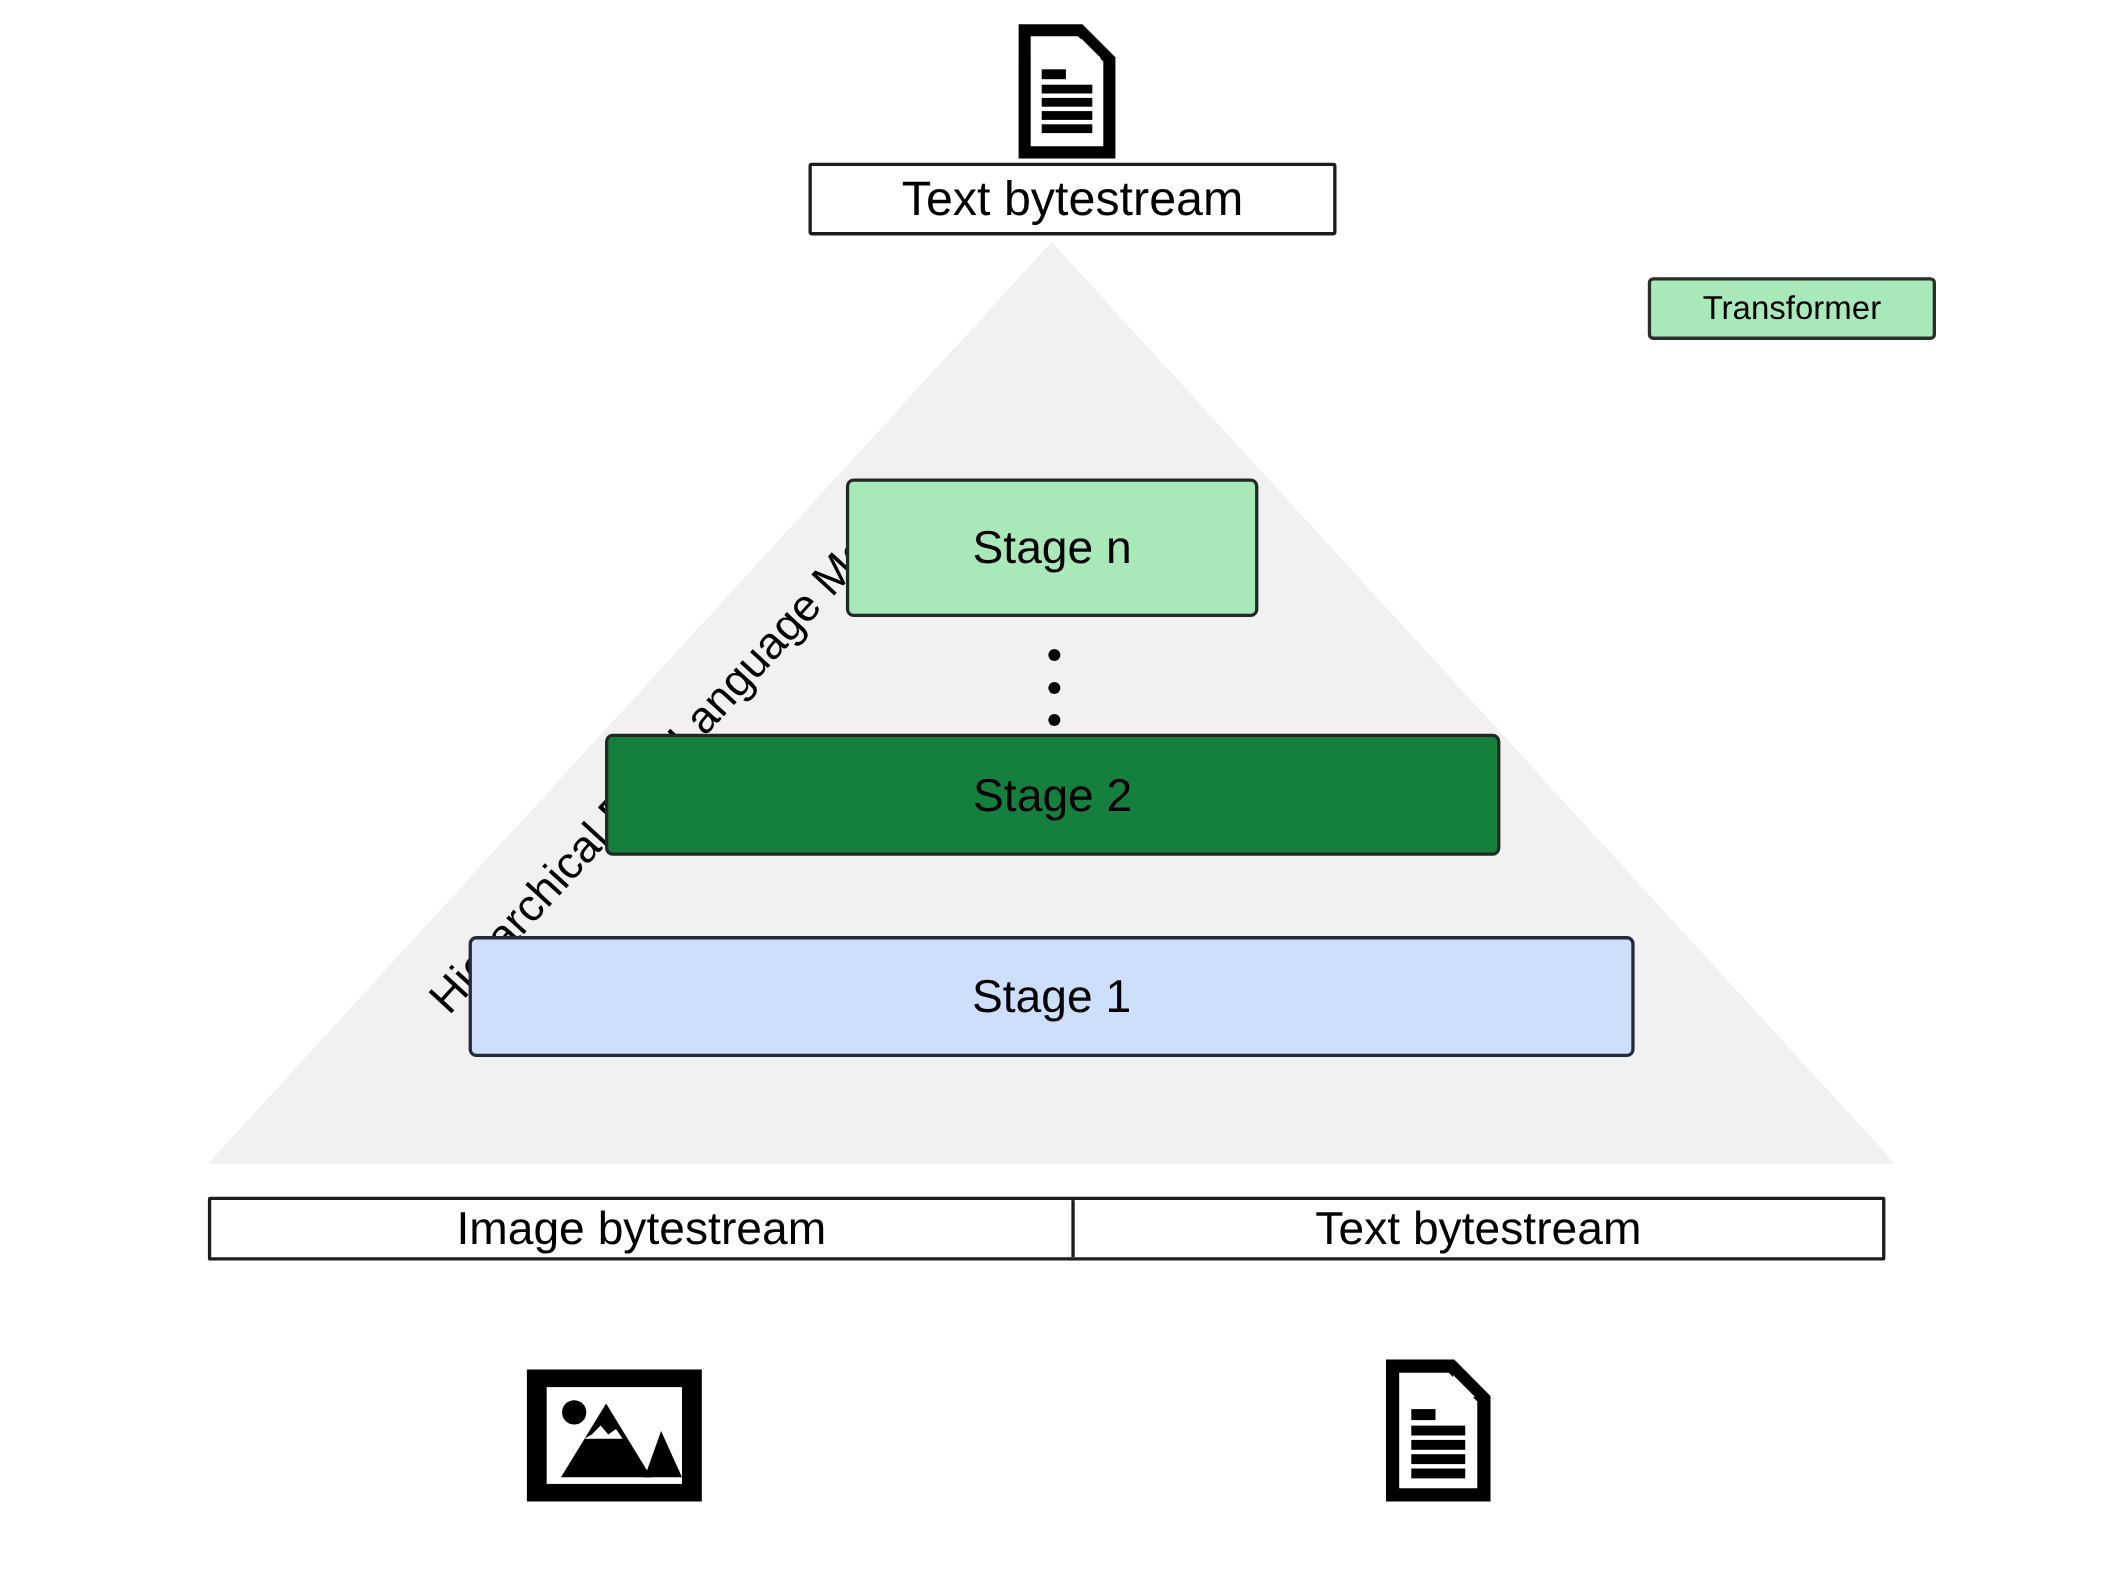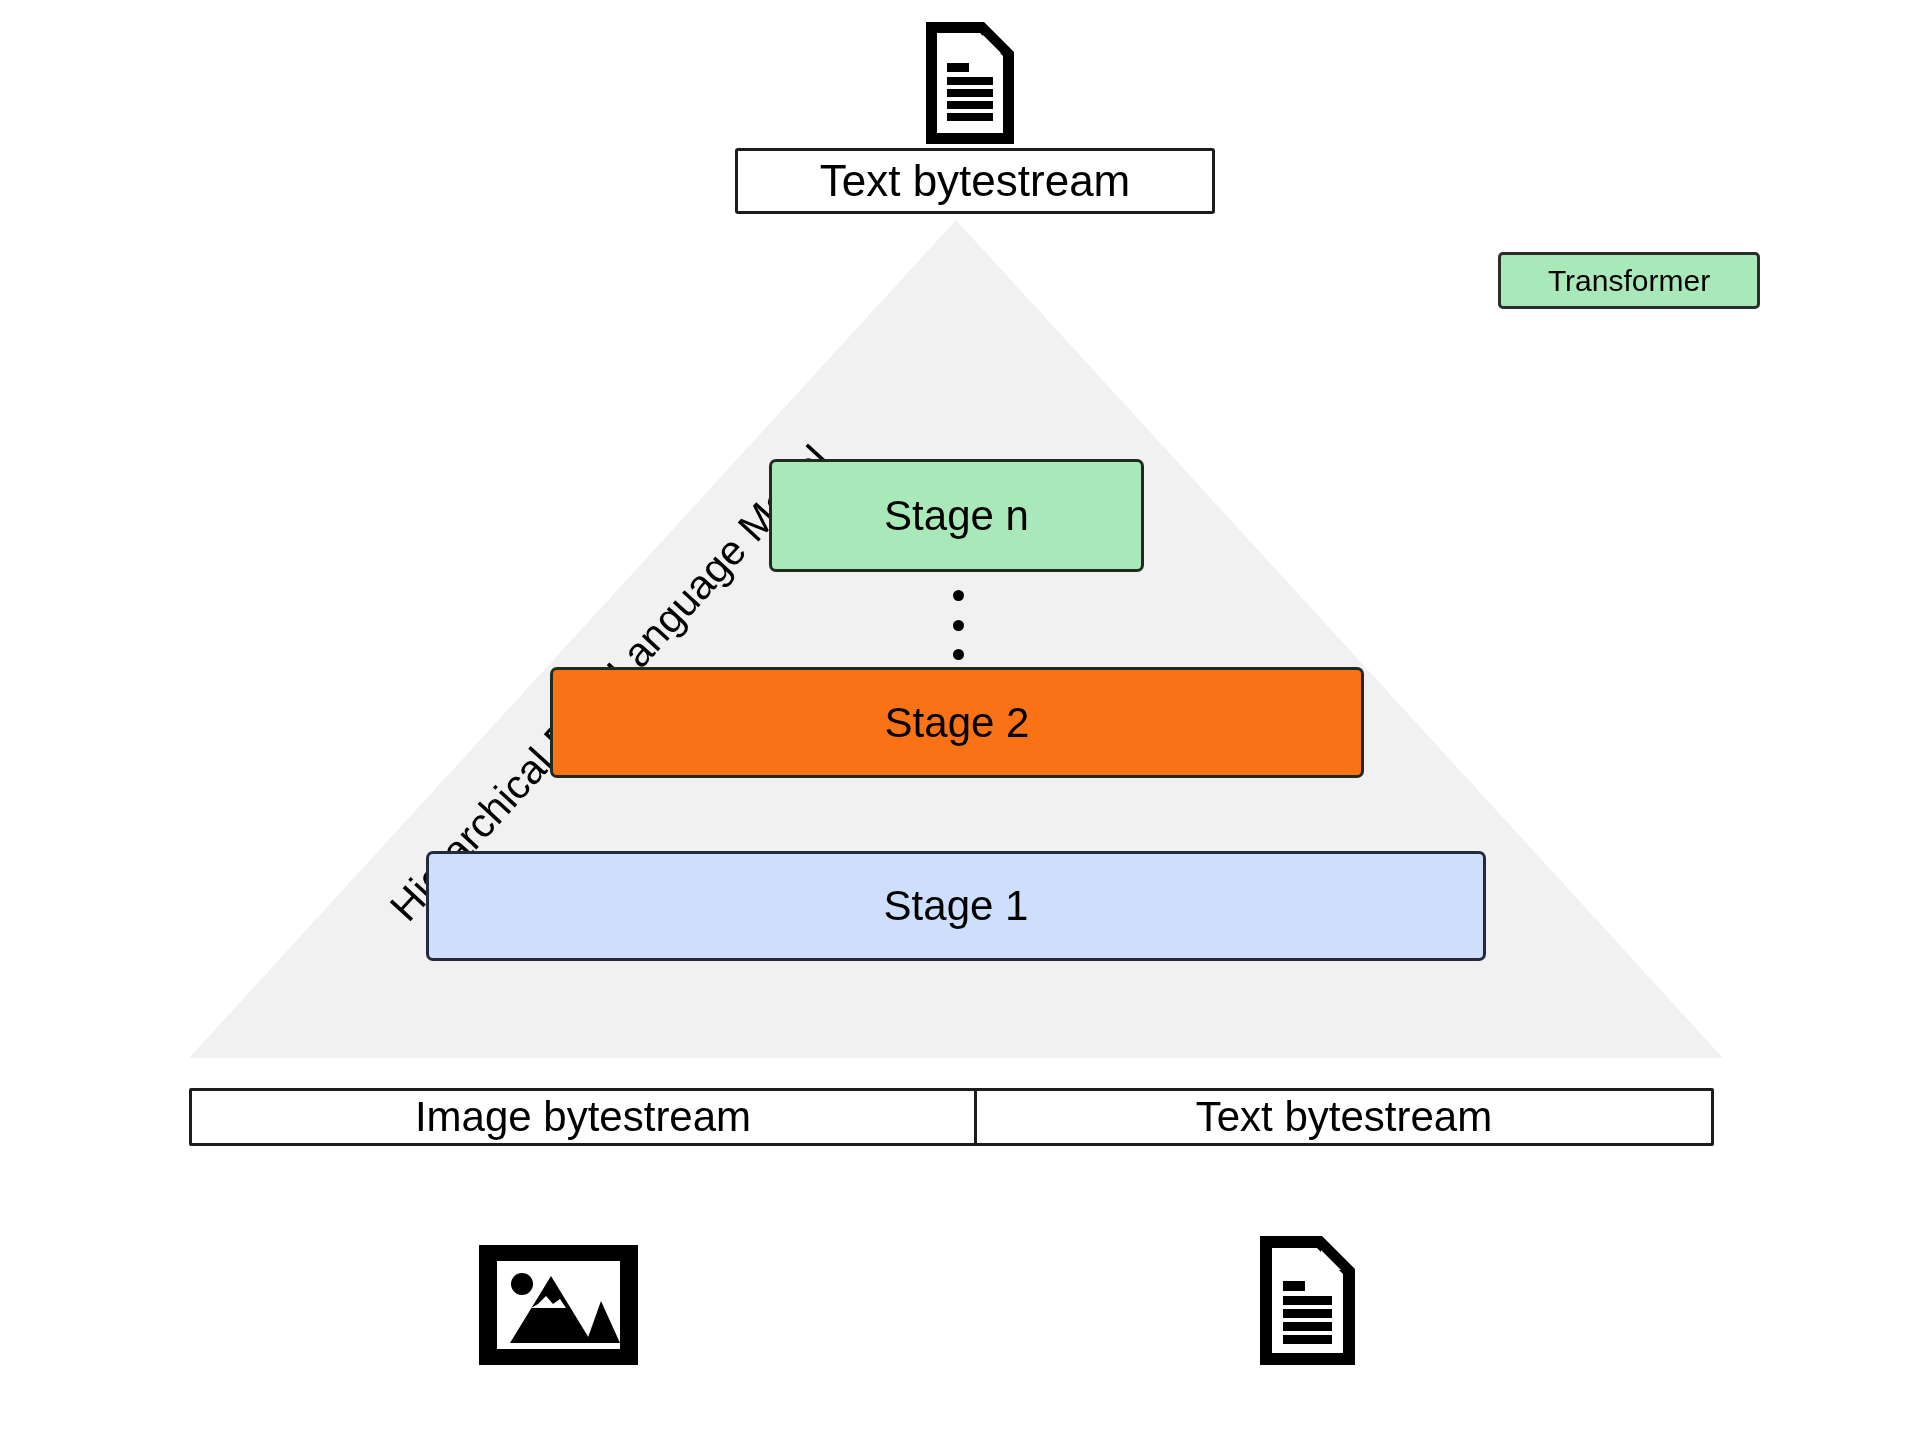--- a/index.html
+++ b/index.html
@@ -79,21 +79,21 @@
     position: absolute;
     box-sizing: border-box;
     border: 3px solid #1f2b20;
     border-radius: 7px;
     display: flex;
     align-items: center;
     justify-content: center;
     font-size: 42px;
     color: #000000;
   }
-  #stage-n   { left: 769px;  top: 435px; width: 375px;  height: 113px; margin-top: 24px; }
+  #stage-n   { left: 769px;  top: 435px; width: 375px;  height: 126px; }
   #stage-2   { left: 550px;  top: 667px; width: 814px;  height: 111px; }
   #stage-1   { left: 426px;  top: 851px; width: 1060px; height: 110px; }
 
   
   #stage-ellipsis {
     position: absolute;
     left: 940px; top: 590px;
     width: 36px; height: 70px;
     display: flex;
     flex-direction: column;
@@ -173,21 +173,21 @@
   <div id="pyramid-label">Hierarchical Byte Language Model</div>
 
   <div class="stage-box" id="stage-n" style="background:#a9e8b8;">Stage n</div>
 
   <div id="stage-ellipsis">
     <span class="dot"></span>
     <span class="dot"></span>
     <span class="dot"></span>
   </div>
 
-  <div class="stage-box" id="stage-2" style="background:#f97316;">Stage 2</div>
+  <div class="stage-box" id="stage-2" style="background:#15803d;">Stage 2</div>
 
   <div class="stage-box" id="stage-1" style="background:#cedffc; border-color:#232b3a;">Stage 1</div>
 
   <div id="bottom-bar">
     <div class="cell cell-image">Image bytestream</div>
     <div class="cell cell-text">Text bytestream</div>
   </div>
 
   <div class="icon-wrap" id="image-icon-bot">
     <svg viewBox="0 0 165 126" width="165" height="126">

